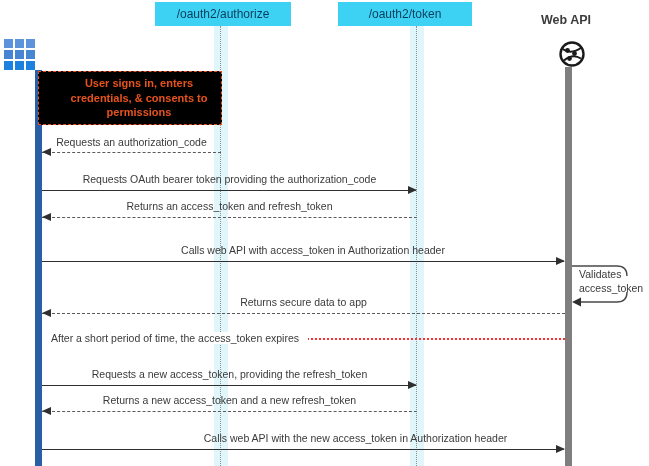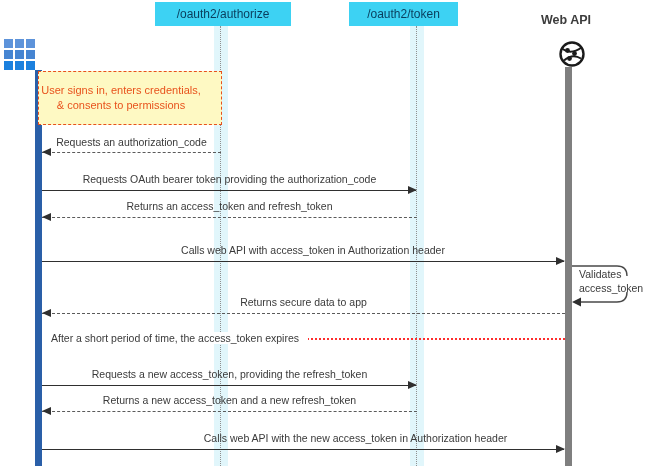--- a/index.html
+++ b/index.html
@@ -20,23 +20,23 @@
   .bar{position:absolute;width:7px;}
   .bar-spa{background:#2a5fa8;}
   .bar-api{background:#7f7f7f;}
   
   .grid-icon{position:absolute;left:4px;top:39px;display:grid;grid-template-columns:repeat(3,9px);grid-template-rows:repeat(3,9px);gap:2px;}
   .grid-icon .c{width:9px;height:9px;}
   .r1{background:#5d93da;} .r2{background:#4685d2;} .r3{background:#1b80de;}
   
   .note{
     position:absolute;left:38px;top:71px;width:184px;height:54px;box-sizing:border-box;
-    background:#fef9c3;border:1.6px dashed #e8501d;color:#e8531d;
-    display:flex;align-items:center;justify-content:flex-start;text-align:center;
-    font-size:11px;font-weight:400;line-height:1.32;
+    background:#000000;border:1.6px dashed #e8501d;color:#e8531d;
+    display:flex;align-items:center;justify-content:flex-end;text-align:center;
+    font-size:11px;font-weight:700;line-height:1.32;
   }
   .note .inner{width:164px;}
   
   .msg-label{position:absolute;font-size:10.5px;line-height:14px;color:#3a3a3a;text-align:center;white-space:nowrap;}
   .line{position:absolute;height:0;}
   .solid{border-top:1.5px solid #2f2f2f;}
   .dashed{border-top:1.4px dashed #5a5a5a;}
   .arrow{position:absolute;width:0;height:0;border-top:4.5px solid transparent;border-bottom:4.5px solid transparent;}
   .arrow.right{border-left:9px solid #2f2f2f;}
   .arrow.left{border-right:9px solid #2f2f2f;}
@@ -60,21 +60,21 @@
     <div class="c r2"></div>
     <div class="c r2"></div>
     <div class="c r2"></div>
     <div class="c r3"></div>
     <div class="c r3"></div>
     <div class="c r3"></div>
   </div>
 
   <div class="endpoint" style="left:155px;width:136px;">/oauth2/authorize</div>
 
-  <div class="endpoint" style="left:349px;width:109px;text-align:center;">/oauth2/token</div>
+  <div class="endpoint" style="left:338px;width:134px;text-align:center;">/oauth2/token</div>
 
   <div class="actor-title" style="left:541px;top:13px;width:70px;">Web API</div>
 
   <svg class="abs" style="left:558px;top:40px;" width="28" height="28" viewBox="0 0 28 28">
     <circle cx="14" cy="14" r="11.5" fill="none" stroke="#1a1a1a" stroke-width="2.4"></circle>
     <path d="M4.5 9 Q13 15 23.5 7.5" fill="none" stroke="#1a1a1a" stroke-width="2"></path>
     <path d="M6 20.5 Q14.5 13 23 18.5" fill="none" stroke="#1a1a1a" stroke-width="2"></path>
     <circle cx="9.5" cy="10.5" r="2.4" fill="#1a1a1a"></circle>
     <circle cx="16.5" cy="13.5" r="2.4" fill="#1a1a1a"></circle>
     <circle cx="11.5" cy="18.5" r="2.4" fill="#1a1a1a"></circle>

